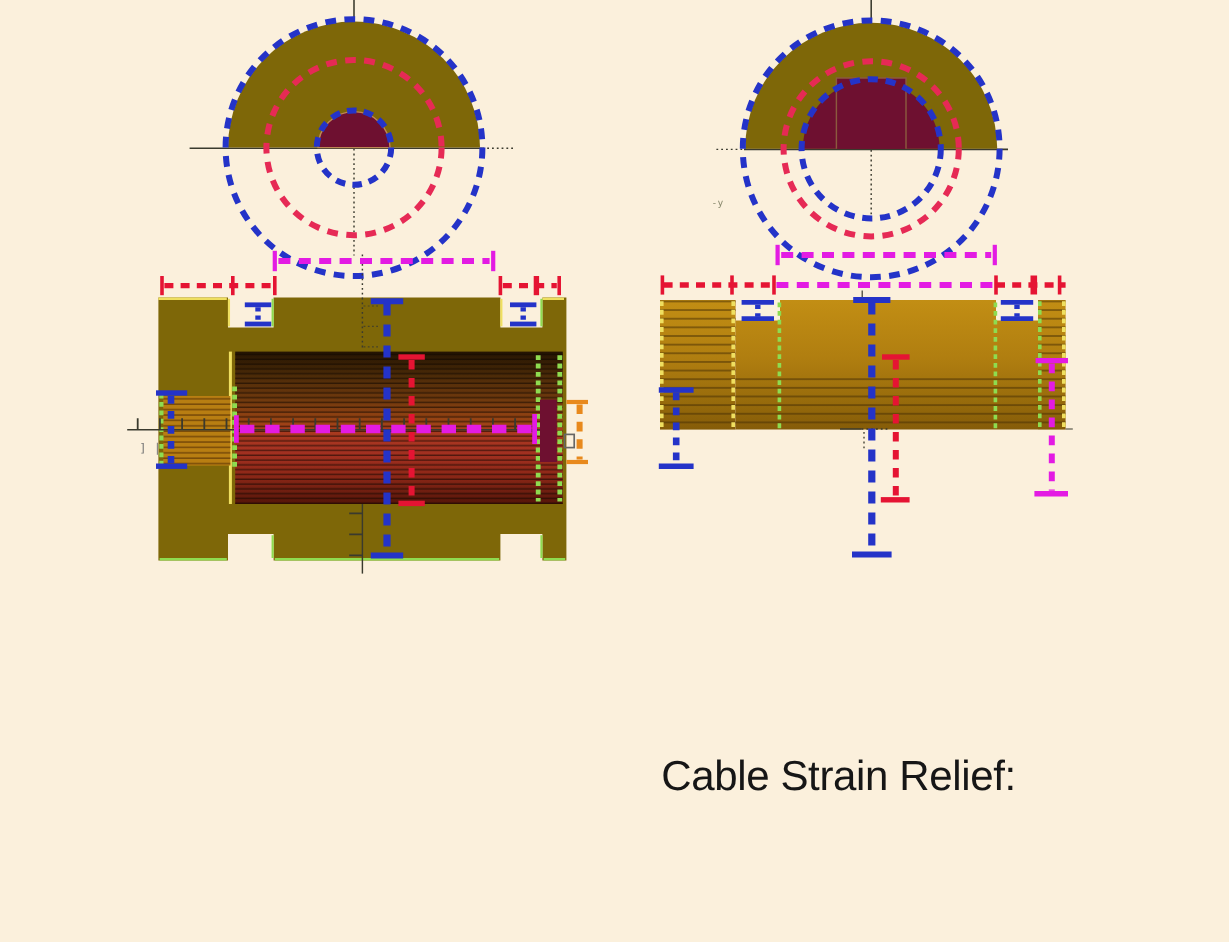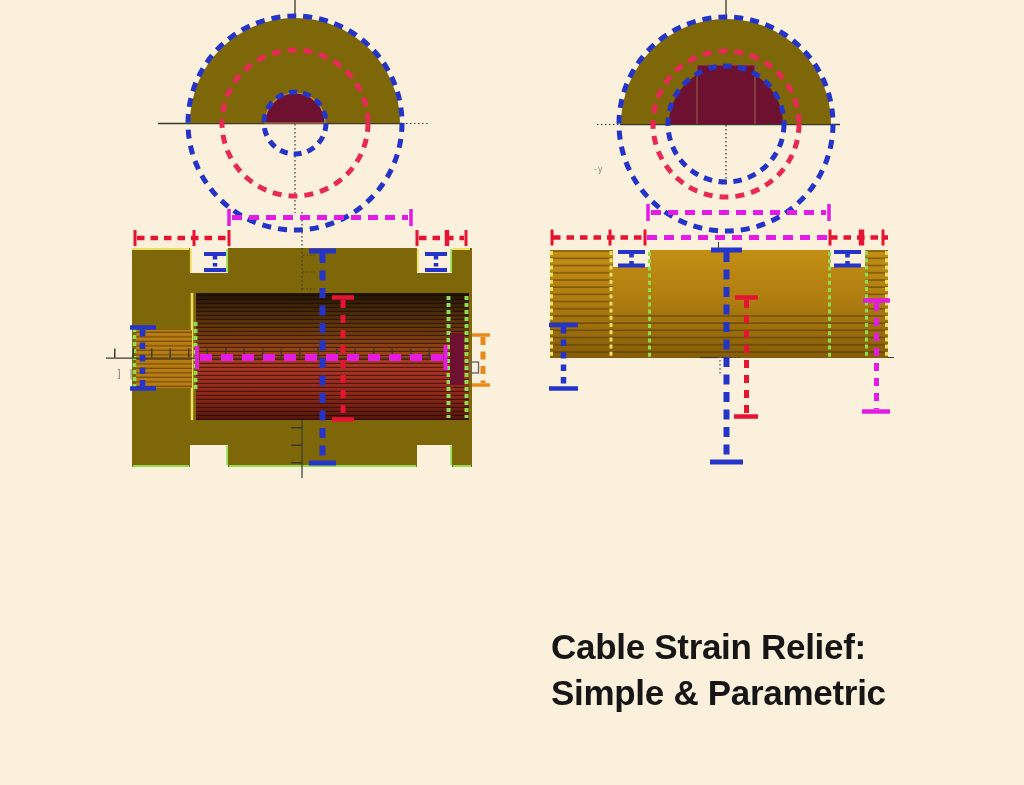--- a/index.html
+++ b/index.html
@@ -9,21 +9,21 @@
   #drawing{position:absolute;left:0;top:0;}
   
   .cb{stroke:var(--dim_blue);}   .cr{stroke:var(--dim_red);}
   .ccr{stroke:var(--circle_red);}.cm{stroke:var(--dim_magenta);}
   .co{stroke:var(--dim_orange);} .cg{stroke:var(--edge_green);}
   .cy{stroke:var(--edge_yellow);}.cx{stroke:var(--crosshair);}
   .fo{fill:var(--body_olive);}   .fm{fill:var(--hole_maroon);}
   .ann{fill:#8a8a6e;font-size:8px;font-family:"DejaVu Sans Mono",monospace;}
   .ann2{fill:#777;font-size:10px;font-family:"DejaVu Sans Mono",monospace;}
   #title-block{position:absolute;left:551px;top:624px;color:var(--title_text,#161616);
-    font-size:35px;line-height:46px;font-weight:700;letter-spacing:-0.3px;white-space:nowrap;}
+    font-size:35px;line-height:46px;font-weight:400;letter-spacing:-0.3px;white-space:nowrap;}
   #title-block span{display:block;}
 </style>
 </head>
 <body>
 
 <div id="canvas">
 <svg id="drawing" width="1024" height="785" viewBox="0 0 1024 785">
   <defs>
     <linearGradient id="gradC" x1="0" y1="0" x2="0" y2="1">
       <stop offset="0" stop-color="#241402"></stop>
@@ -222,15 +222,14 @@
     <line class="cr" x1="746.5" y1="300" x2="746.5" y2="414" stroke-width="5" stroke-dasharray="8,7"></line>
 
     <line class="cm" x1="863" y1="300.5" x2="890" y2="300.5" stroke-width="4.5"></line>
     <line class="cm" x1="862" y1="411.5" x2="890" y2="411.5" stroke-width="4.5"></line>
     <line class="cm" x1="876.5" y1="303" x2="876.5" y2="409" stroke-width="5" stroke-dasharray="8,7"></line>
   </g>
 </svg>
 
 <div id="title-block">
   <span>Cable Strain Relief:</span>
-  <span>Simple &amp; Parametric</span>
 </div>
 </div>
 
 </body></html>

